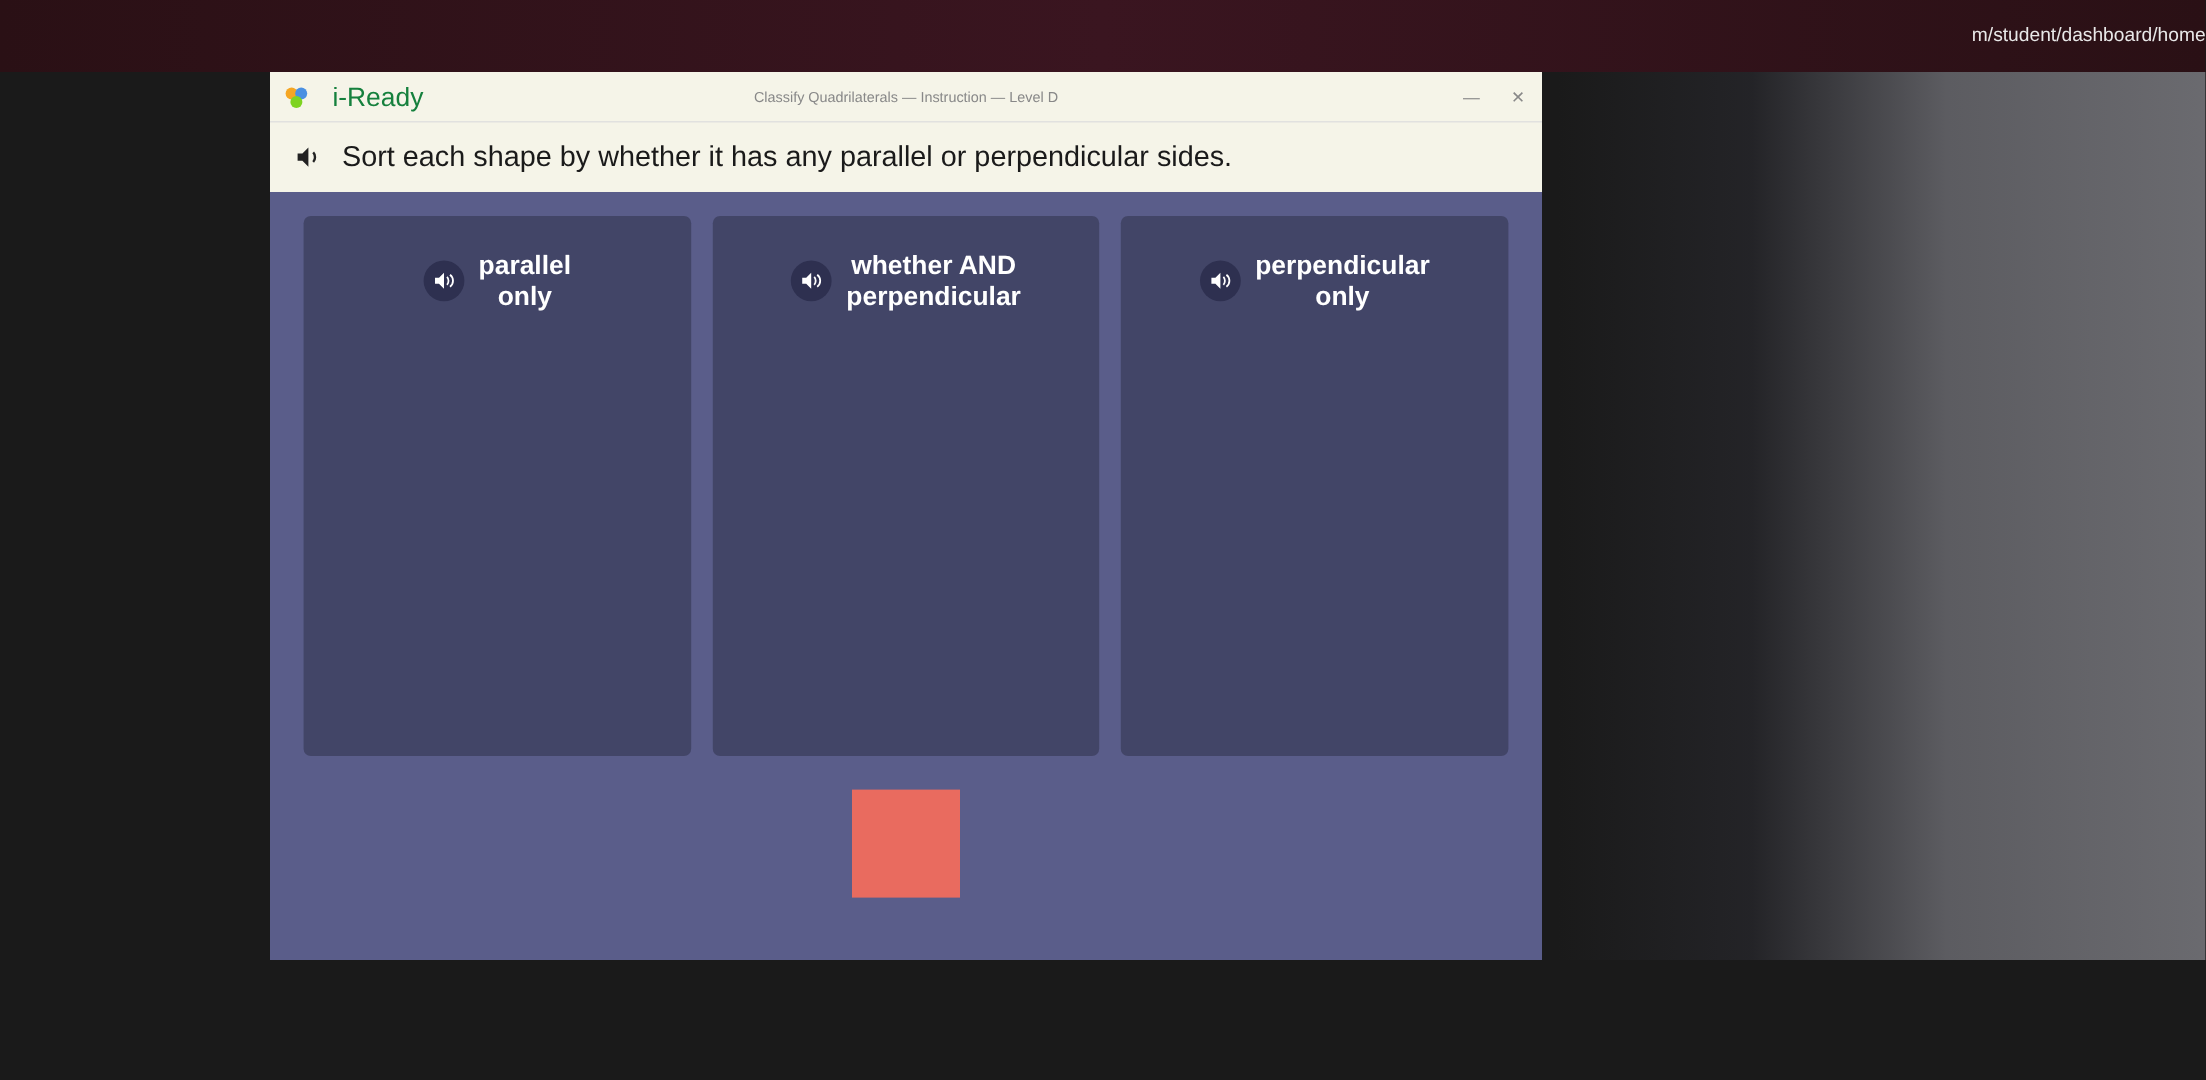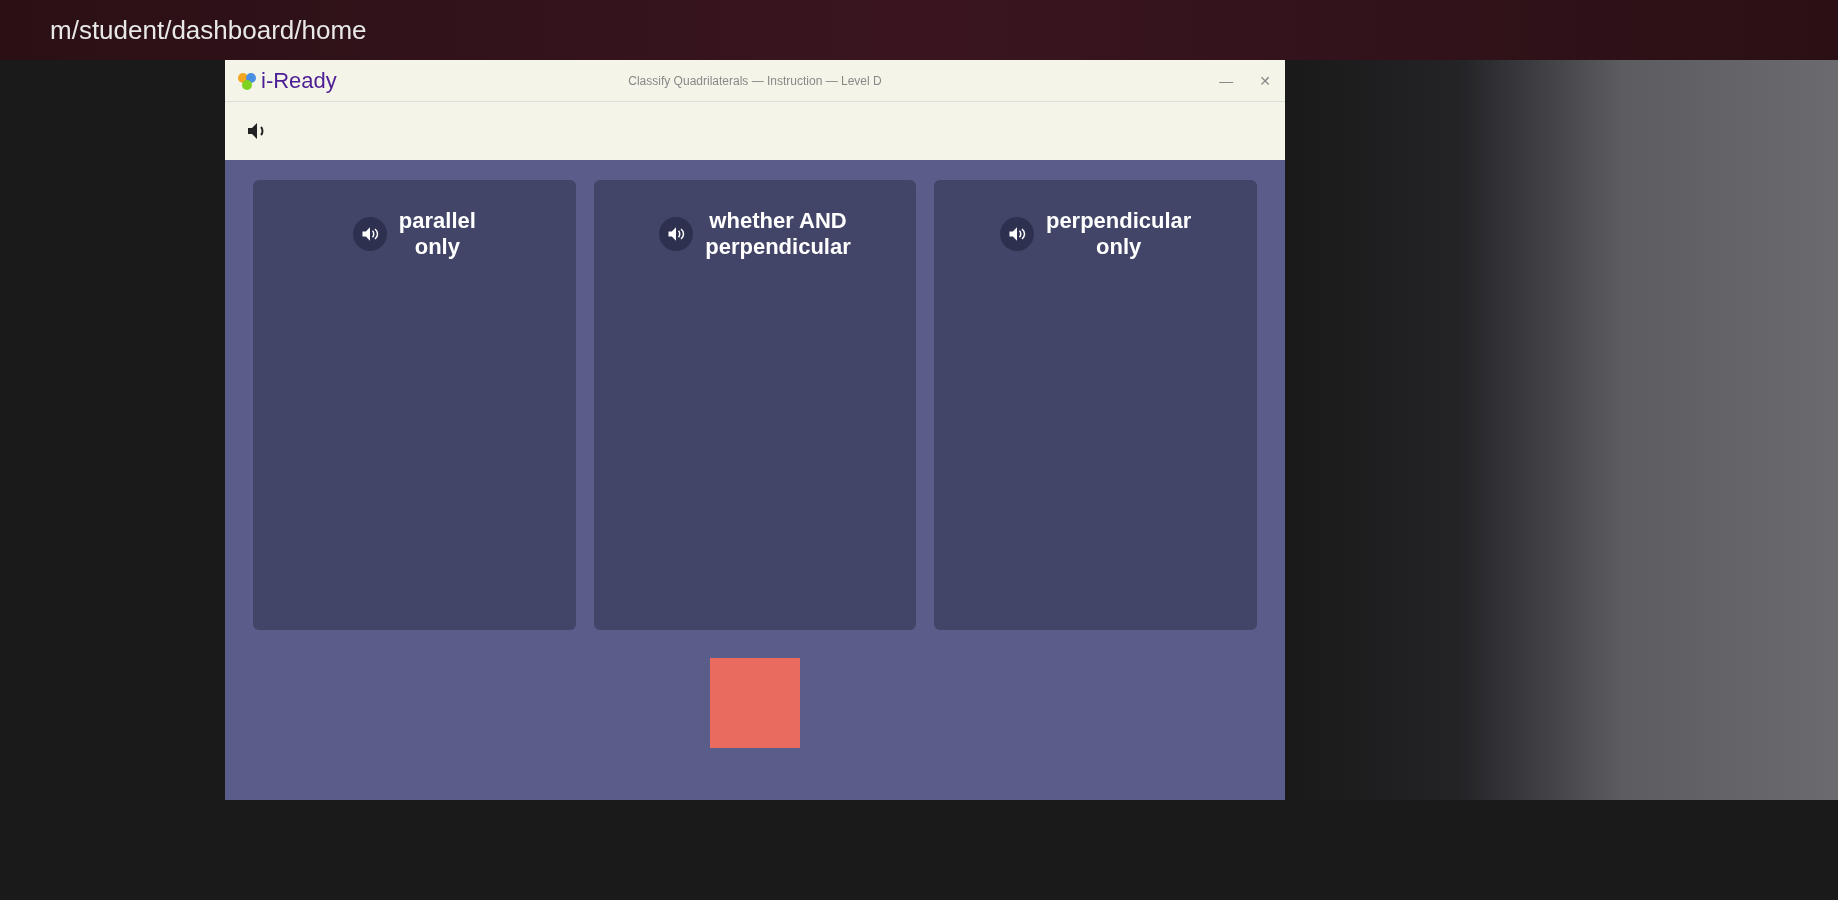--- a/index.html
+++ b/index.html
@@ -15,21 +15,22 @@
       position: absolute;
       top: 0;
       left: 0;
       right: 0;
       height: 60px;
       background: linear-gradient(to right, #2a1015, #3a1520, #2a1015);
       display: flex;
       align-items: center;
       padding-left: 50px;
       color: #e8e8e8;
-      font-size: 26px;
+      font-size: 16px;
+      justify-content: flex-end;
     }
     .app-window {
       position: absolute;
       top: 60px;
       left: 225px;
       width: 1060px;
       height: 740px;
       background: #f5f4e8;
       display: flex;
       flex-direction: column;
@@ -39,23 +40,23 @@
       background: #f5f4e8;
       display: flex;
       align-items: center;
       padding: 0 12px;
       position: relative;
       border-bottom: 1px solid #ddd;
     }
     .logo {
       display: flex;
       align-items: center;
-      gap: 4px;
+      gap: 20px;
       font-size: 22px;
-      color: #4c1d95;
+      color: #15803d;
       font-weight: 500;
     }
     .logo-icon {
       display: inline-flex;
       width: 20px;
       height: 20px;
     }
     .header-title {
       position: absolute;
       left: 50%;
@@ -188,20 +189,21 @@
     </div>
   </div>
 
   <div class="instruction-bar">
     <span class="speaker-icon-dark">
       <svg viewBox="0 0 24 24" width="24" height="24" fill="#222">
         <path d="M3 9v6h4l5 5V4L7 9H3z"></path>
         <path d="M16 8c1 1 1.5 2.5 1.5 4s-.5 3-1.5 4" stroke="#222" stroke-width="2" fill="none"></path>
       </svg>
     </span>
+    <span class="instruction-text">Sort each shape by whether it has any parallel or perpendicular sides.</span>
   </div>
 
   <div class="activity-area">
     <div class="drop-zones">
 
       <div class="drop-zone">
         <div class="zone-header">
           <span class="speaker-btn">
             <svg viewBox="0 0 24 24" width="20" height="20" fill="#fff">
               <path d="M3 9v6h4l5 5V4L7 9H3z"></path>

